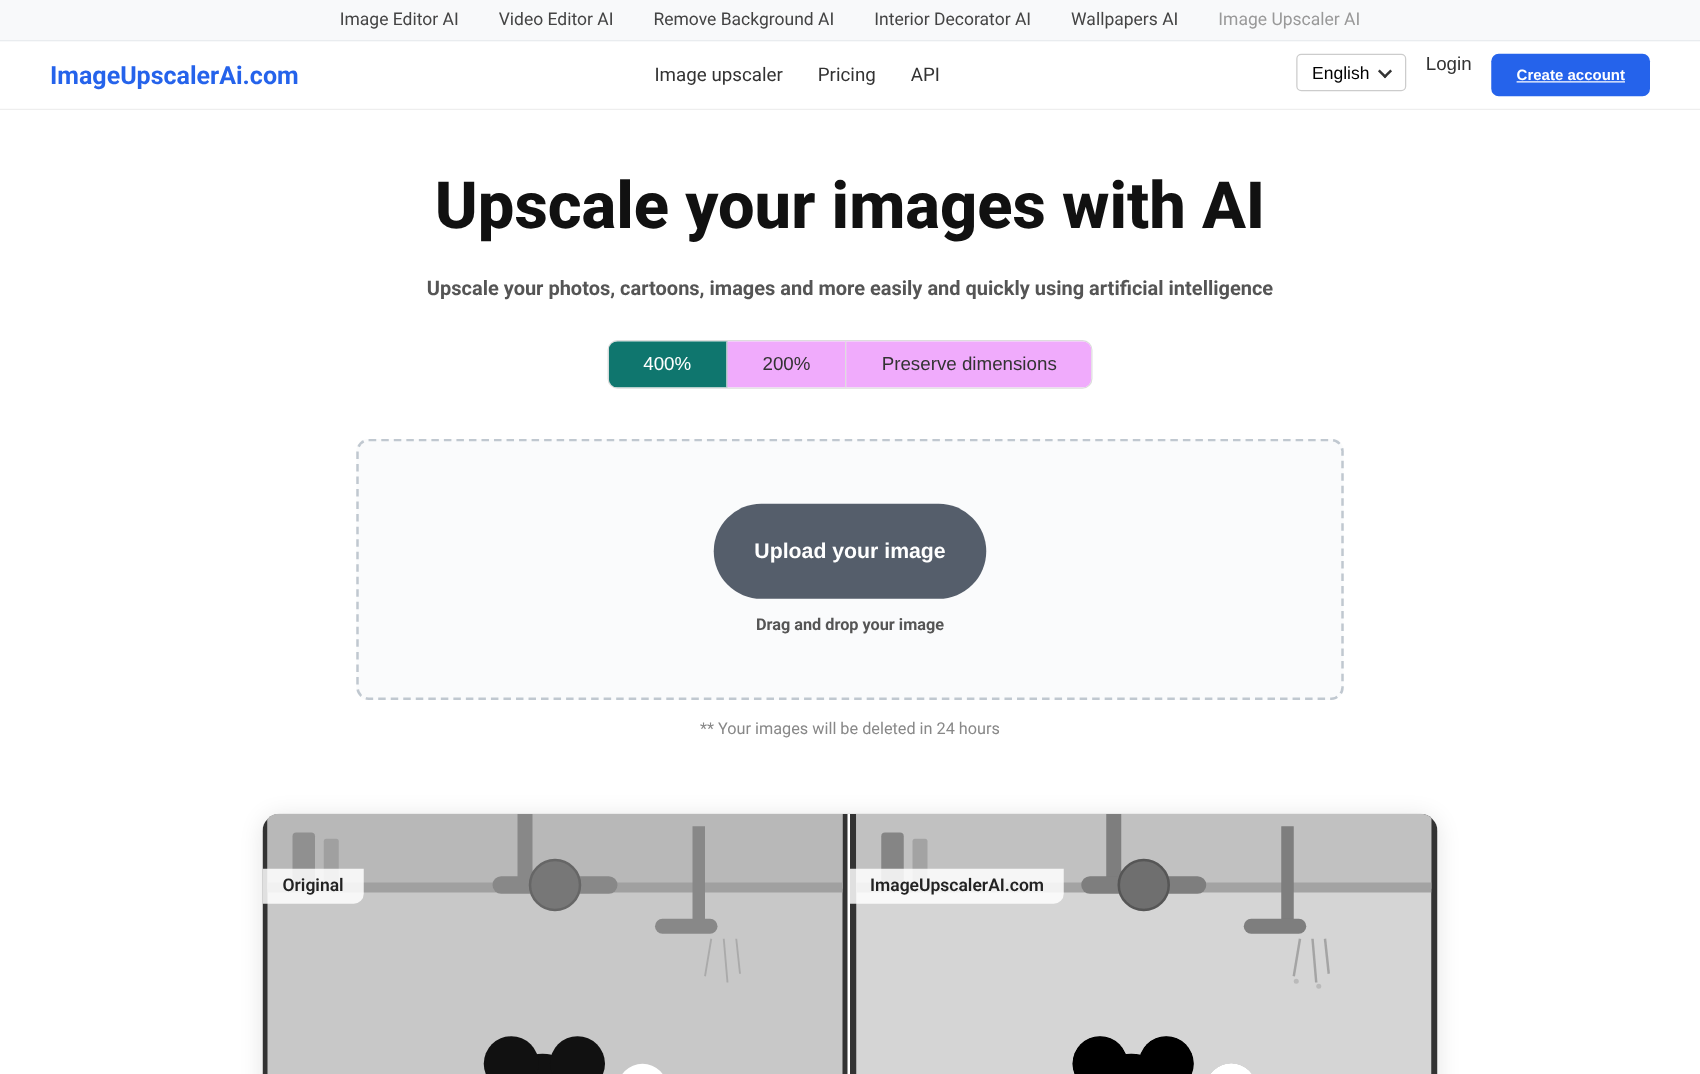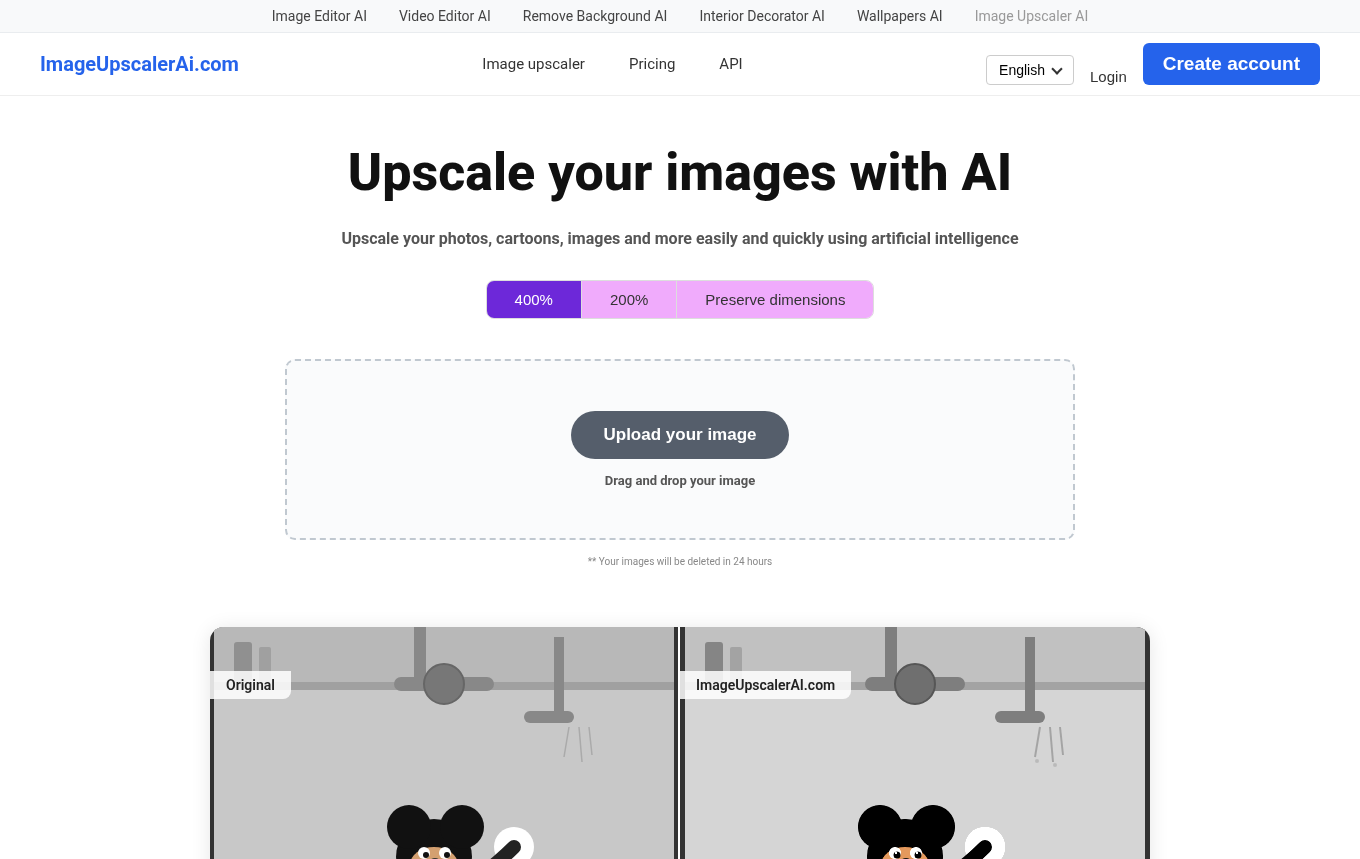--- a/index.html
+++ b/index.html
@@ -35,31 +35,31 @@
     }
     .main-nav .logo {
       font-size: 20px;
       font-weight: 700;
       color: #2563eb;
       text-decoration: none;
     }
     .main-nav .nav-links {
       display: flex;
       align-items: center;
-      gap: 44px;
+      gap: 28px;
     }
     .main-nav .nav-links a {
       font-size: 15px;
       color: #333;
       text-decoration: none;
       cursor: pointer;
     }
     .main-nav .nav-actions {
       display: flex;
-      align-items: flex-end;
+      align-items: flex-start;
       gap: 16px;
     }
     .lang-btn {
       background: none;
       border: 1px solid #ccc;
       border-radius: 4px;
       padding: 6px 12px;
       font-size: 14px;
       cursor: pointer;
       display: flex;
@@ -73,23 +73,24 @@
       color: #333;
       cursor: pointer;
       font-weight: 500;
     }
     .create-account-btn {
       background: #2563eb;
       color: #fff;
       border: none;
       border-radius: 6px;
       padding: 10px 20px;
-      font-size: 19px;
+      font-size: 12px;
       font-weight: 600;
       cursor: pointer;
+      text-decoration: underline;
     }
 
     
     .hero {
       text-align: center;
       padding: 48px 20px 20px;
     }
     .hero h1 {
       font-size: 52px;
       font-weight: 800;
@@ -115,21 +116,21 @@
     .scale-btn {
       padding: 10px 28px;
       font-size: 15px;
       border: none;
       cursor: pointer;
       background: #f0abfc;
       color: #333;
       font-weight: 500;
     }
     .scale-btn.active {
-      background: #6d28d9;
+      background: #0f766e;
       color: #fff;
     }
     .scale-btn:not(:last-child) {
       border-right: 1px solid #ddd;
     }
 
     
     .upload-area-wrapper {
       max-width: 790px;
       margin: 0 auto 16px;
@@ -137,36 +138,36 @@
       border-radius: 10px;
       padding: 50px 20px;
       text-align: center;
       background: #fafbfc;
     }
     .upload-btn {
       background: #555e6b;
       color: #fff;
       border: none;
       border-radius: 50px;
-      padding: 14px 32px;
+      padding: 28px 32px;
       font-size: 17px;
       font-weight: 600;
       cursor: pointer;
       margin-bottom: 14px;
       display: inline-block;
     }
     .drag-drop-text {
       font-size: 13px;
       color: #555;
       font-weight: bold;
     }
 
     
     .disclaimer {
-      font-size: 10px;
+      font-size: 13px;
       color: #888;
       text-align: center;
       margin-bottom: 40px;
     }
 
     
     .comparison-section {
       max-width: 960px;
       margin: 0 auto;
       border-radius: 14px;

